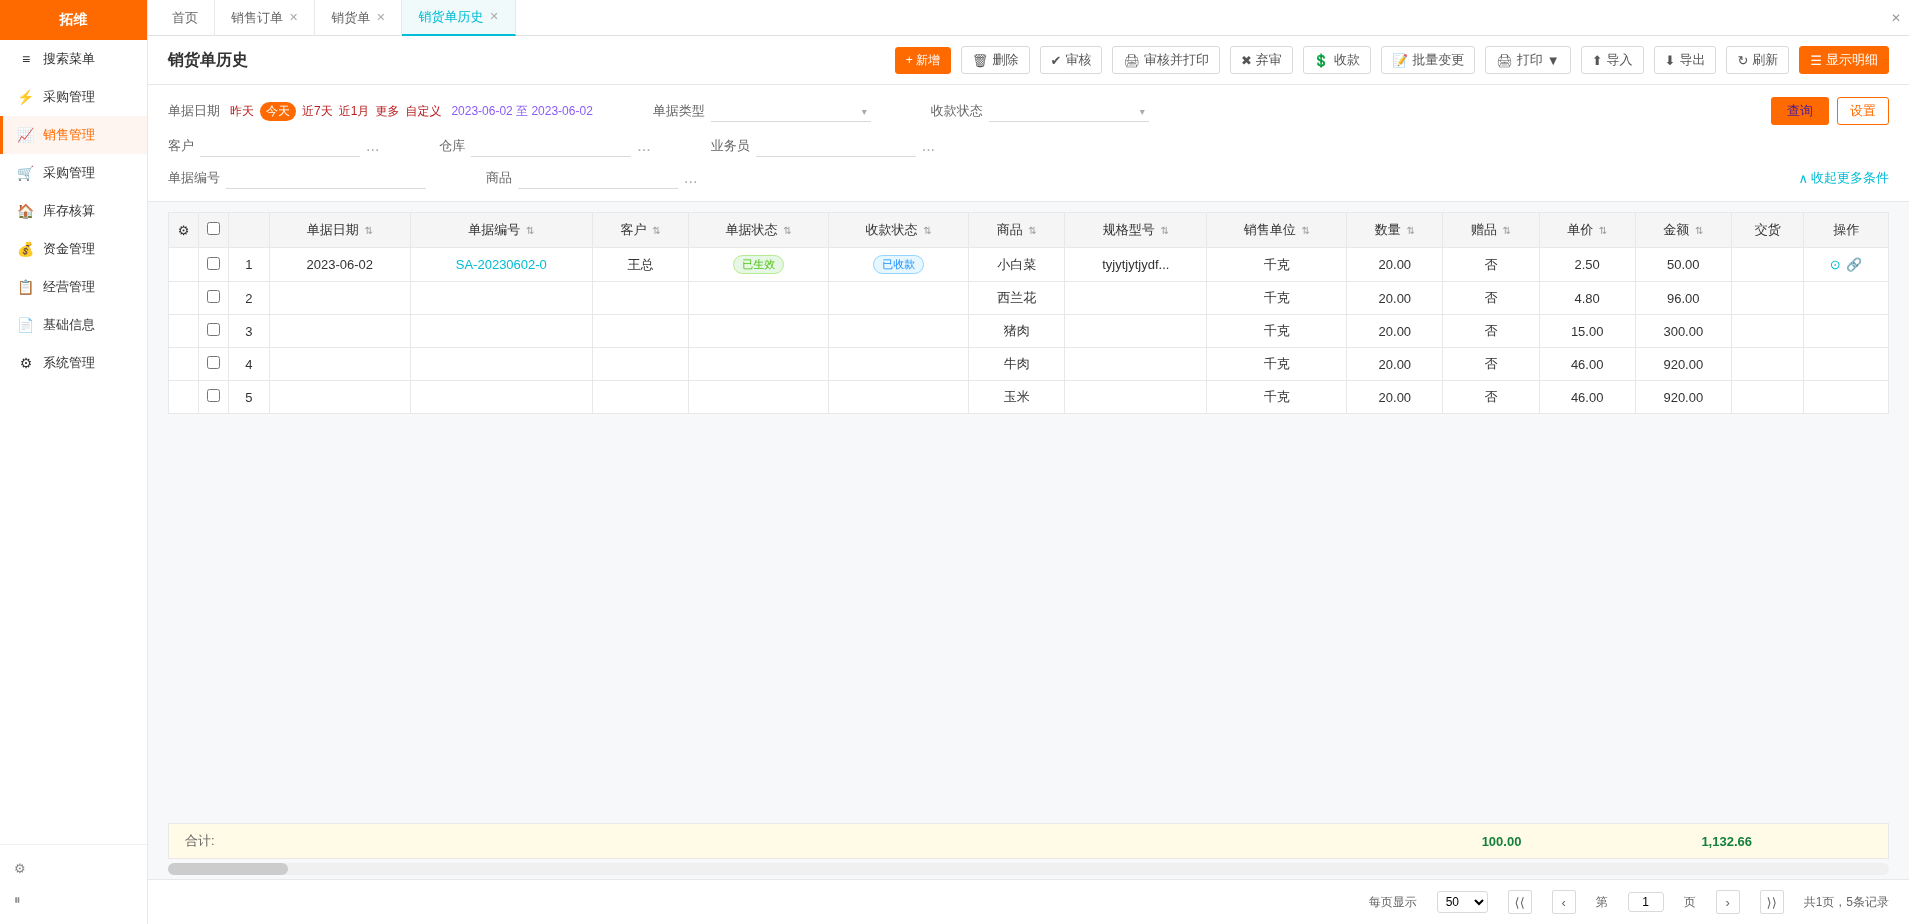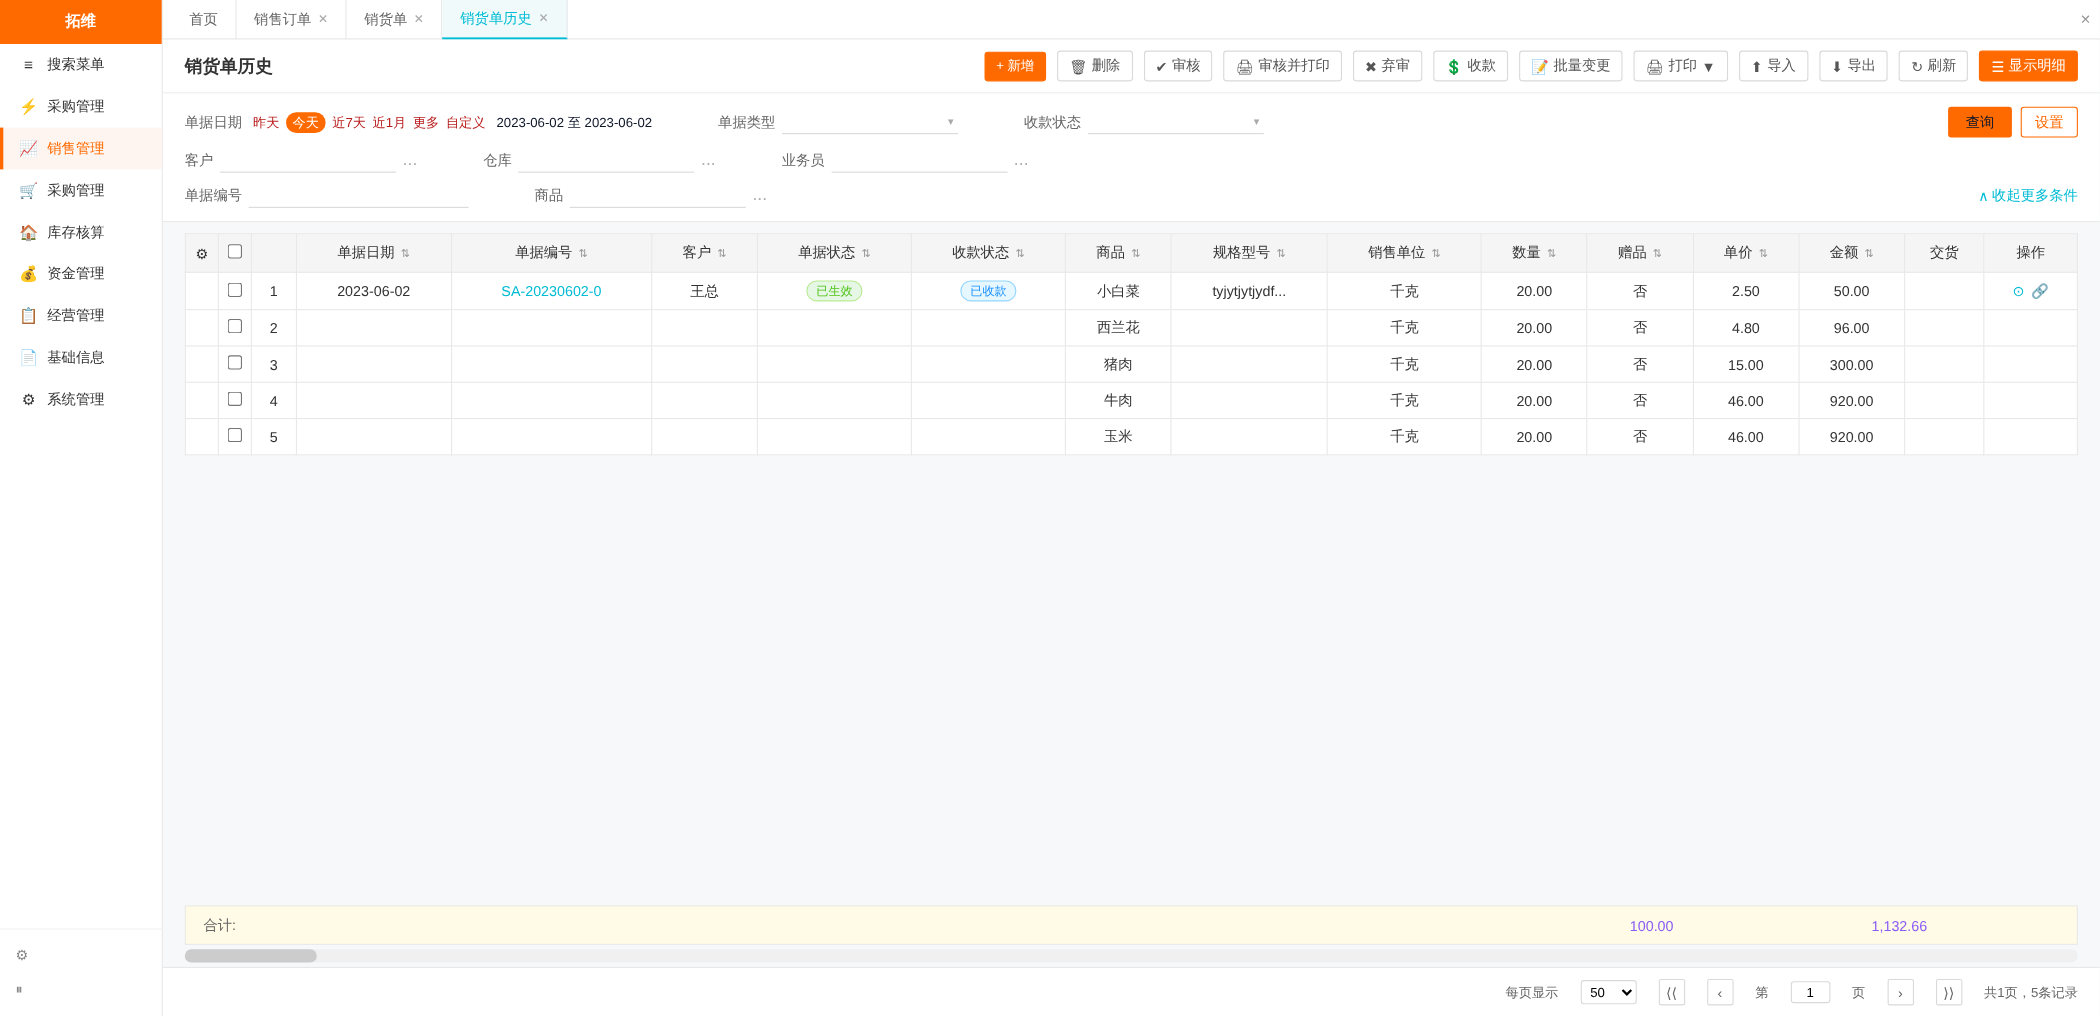--- a/index.html
+++ b/index.html
@@ -165,32 +165,32 @@
       color: #b91c1c;
       cursor: pointer;
       font-size: 12px;
     }
     .date-shortcut.active {
       background: #ff6a00;
       color: #fff;
       padding: 1px 6px;
       border-radius: 10px;
     }
-    .date-range { color: #0f172a; font-size: 12px; margin-left: 4px; }
+    .date-range { color: #8b5cf6; font-size: 12px; margin-left: 4px; }
     .collapse-btn {
       color: #00bcd4;
       cursor: pointer;
       font-size: 12px;
       display: flex;
       align-items: center;
       gap: 3px;
     }
     .query-btn {
       background: #ff6a00;
-      color: #0f172a;
+      color: #4c1d95;
       border: none;
       padding: 5px 16px;
       border-radius: 3px;
       cursor: pointer;
       font-size: 13px;
     }
     .settings-btn {
       background: #fff;
       color: #ff6a00;
       border: 1px solid #ff6a00;
@@ -245,21 +245,21 @@
       background: #fffbe6;
       border: 1px solid #e8e8e8;
       padding: 8px 16px;
       display: flex;
       align-items: center;
       gap: 20px;
       flex-shrink: 0;
       margin: 0 20px;
     }
     .footer-label { color: #666; }
-    .footer-total { font-weight: normal; color: #8b5cf6; }
+    .footer-total { font-weight: bold; color: #15803d; }
 
     .pagination-bar {
       display: flex;
       align-items: center;
       justify-content: flex-end;
       padding: 10px 20px;
       gap: 20px;
       background: #fff;
       border-top: 1px solid #e8e8e8;
       flex-shrink: 0;

